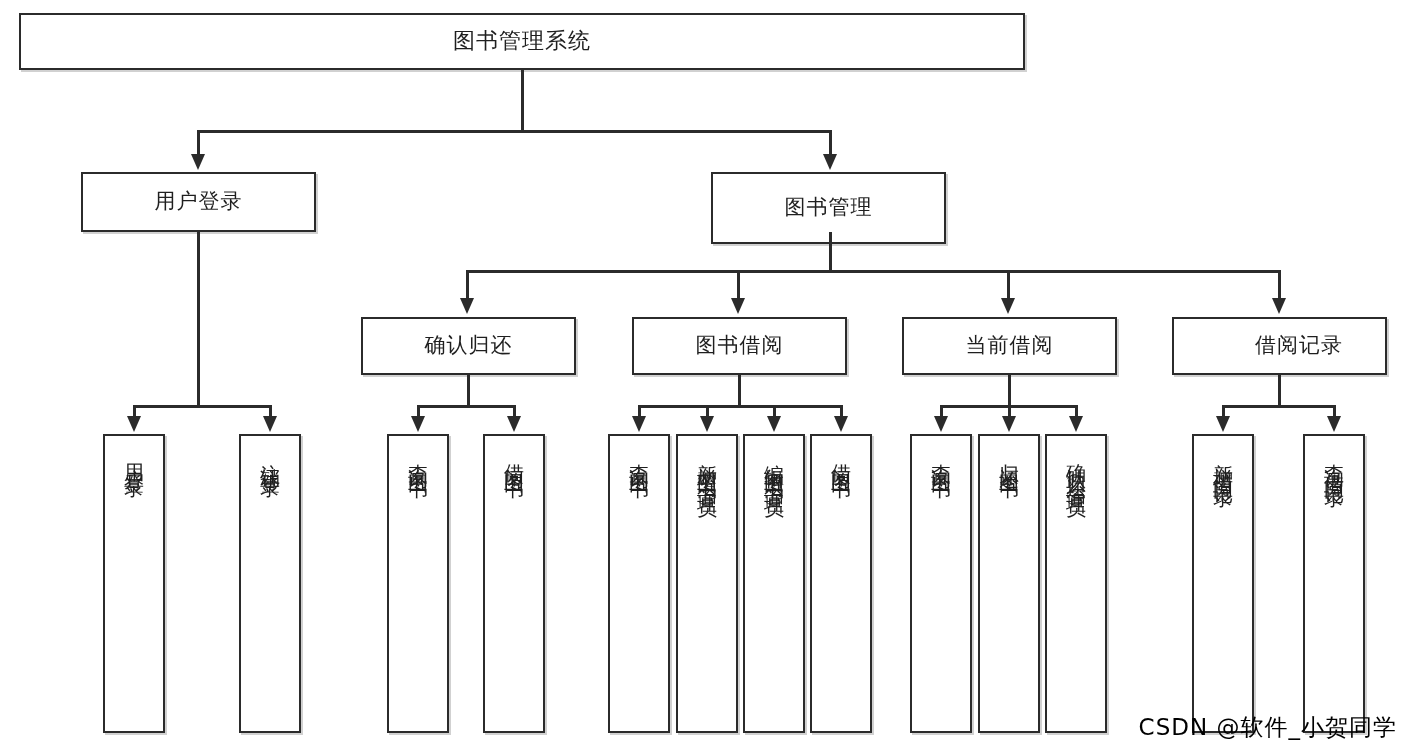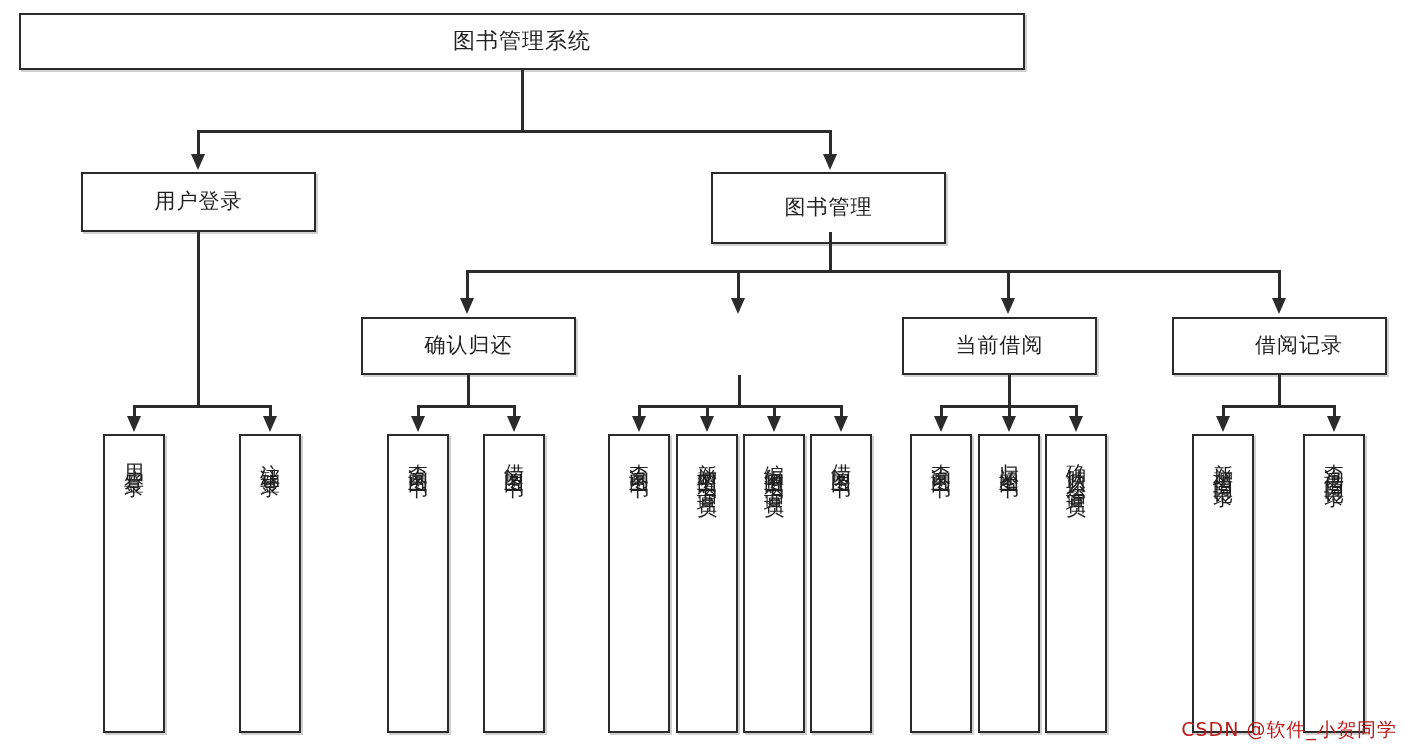--- a/index.html
+++ b/index.html
@@ -62,22 +62,22 @@
     width:0;height:0;
     border-left:7px solid transparent;
     border-right:7px solid transparent;
     border-top:16px solid #2b2b2b;
   }
   
   #watermark{
     position:absolute;
     right:8px;
     bottom:4px;
-    font-size:19px;
-    color:#b91c1c;
+    font-size:23px;
+    color:#000000;
     letter-spacing:1px;
     white-space:nowrap;
     pointer-events:none;
     margin-top:28px;
   }
 </style>
 </head>
 <body>
 
 <div id="canvas">
@@ -115,21 +115,24 @@
   <div class="wire v" style="left:1007px;top:270px;width:2.5px;height:30px;"></div>
   <div class="wire v" style="left:1278px;top:270px;width:2.5px;height:30px;"></div>
   <div class="arrow" style="left:460px;top:298px;"></div>
   <div class="arrow" style="left:731px;top:298px;"></div>
   <div class="arrow" style="left:1001px;top:298px;"></div>
   <div class="arrow" style="left:1272px;top:298px;"></div>
 
   <div class="node" style="left:361px;top:317px;width:215px;height:58px;">
     <span class="lbl">确认归还</span>
   </div>
-  <div class="node" style="left:902px;top:317px;width:195px;height:58px;">
+  <div class="node" style="left:632px;top:317px;width:215px;height:58px;">
+    <span class="lbl">图书借阅</span>
+  </div>
+  <div class="node" style="left:902px;top:317px;width:215px;height:58px;">
     <span class="lbl">当前借阅</span>
   </div>
   <div class="node" style="left:1172px;top:317px;width:215px;height:58px;padding-left:39px;">
     <span class="lbl">借阅记录</span>
   </div>
 
   <div class="wire v" style="left:467px;top:375px;width:2.5px;height:30px;"></div>
   <div class="wire h" style="left:417px;top:405px;width:98px;height:2.5px;"></div>
   <div class="wire v" style="left:417px;top:405px;width:2.5px;height:13px;"></div>
   <div class="wire v" style="left:513px;top:405px;width:2.5px;height:13px;"></div>

